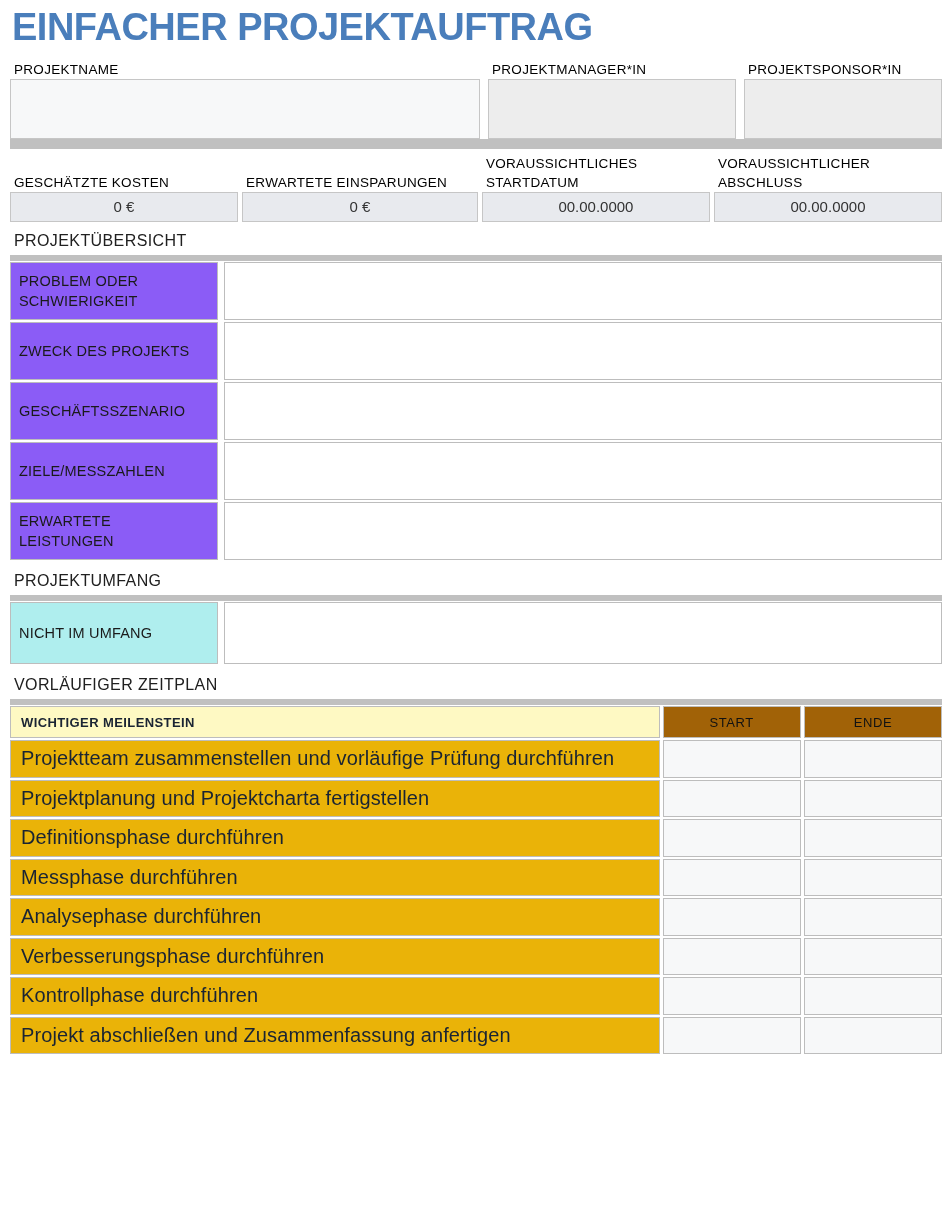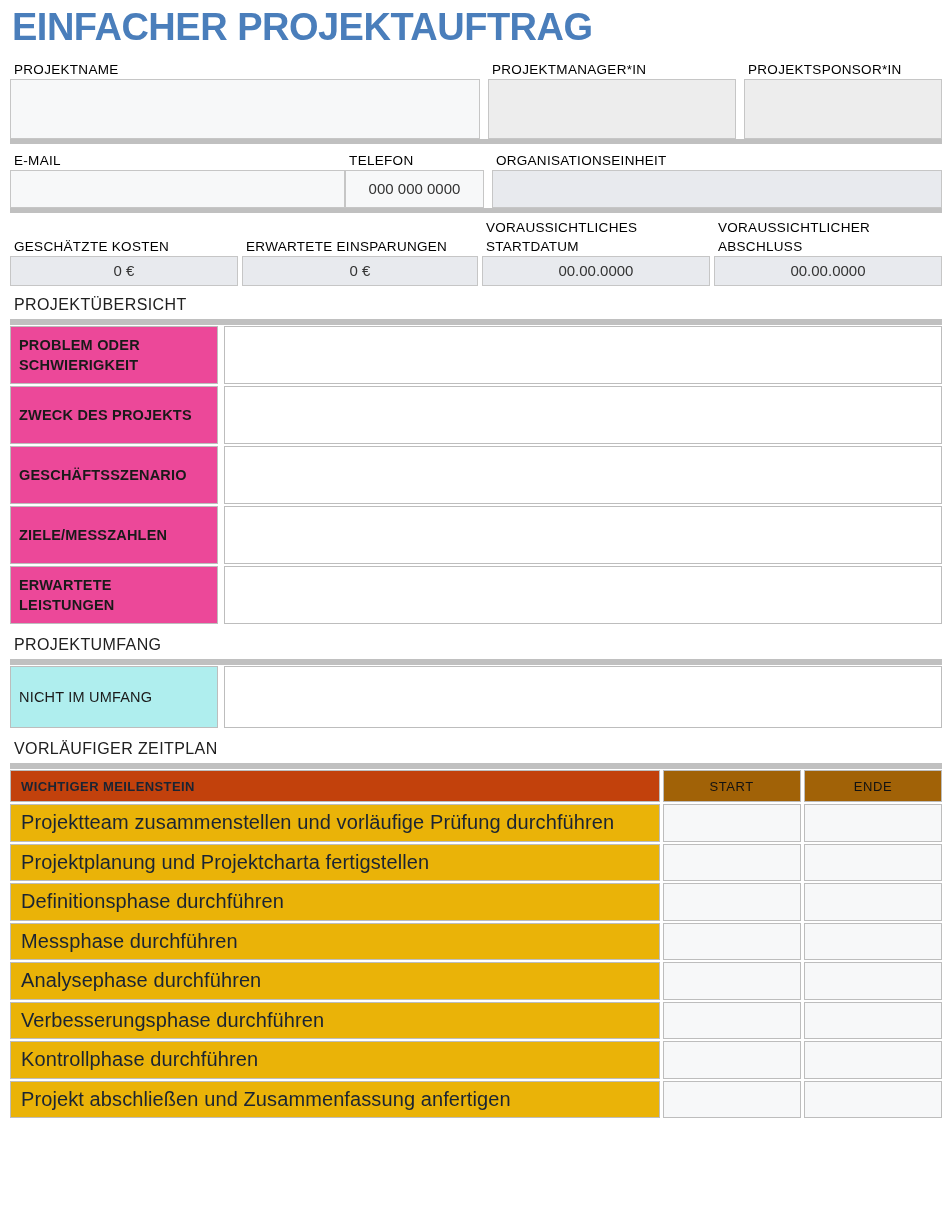--- a/index.html
+++ b/index.html
@@ -114,21 +114,21 @@
     width: 208px;
     border: 1px solid #bdbdbd;
     padding: 8px 8px;
     font-size: 14.5px;
     color: #1a1a1a;
     line-height: 20px;
     letter-spacing: 0.2px;
     display: flex;
     align-items: center;
   }
-  .kv-key.yellow { background: #ec4899; font-weight: bold; }
+  .kv-key.yellow { background: #8b5cf6; }
   .kv-key.cyan   { background: #AFEEEE; }
   .kv-val {
     flex: 1;
     margin-left: 6px;
     border: 1px solid #bdbdbd;
     background: #ffffff;
   }
   .h62  { height: 58px; }
   .h66  { height: 62px; }
 
@@ -140,21 +140,21 @@
     border: 1px solid #bdbdbd;
     background: #eab308;
     font-size: 20px;
     color: #1a2433;
     padding: 0 10px;
     display: flex;
     align-items: center;
     letter-spacing: 0.1px;
   }
   .tl-head .tl-name {
-    background: #c2410c;
+    background: #fef9c3;
     font-weight: bold;
     font-size: 13px;
     letter-spacing: 0.4px;
   }
   .tl-cell {
     width: 140px;
     margin-left: 3px;
     border: 1px solid #bdbdbd;
     background: #f7f8f9;
   }
@@ -187,34 +187,20 @@
       <div class="fld-label center">PROJEKTMANAGER*IN</div>
       <div class="box grey field"></div>
     </div>
     <div class="c c3">
       <div class="fld-label center">PROJEKTSPONSOR*IN</div>
       <div class="box grey field"></div>
     </div>
   </div>
   <div class="sep"></div>
 
-  <div class="row2">
-    <div class="c1">
-      <div class="fld-label">E-MAIL</div>
-      <div class="box field"></div>
-    </div>
-    <div class="c2">
-      <div class="fld-label center">TELEFON</div>
-      <div class="box field val">000 000 0000</div>
-    </div>
-    <div class="c3">
-      <div class="fld-label">ORGANISATIONSEINHEIT</div>
-      <div class="box grey2 field"></div>
-    </div>
-  </div>
   <div class="sep"></div>
 
   <div class="row3">
     <div class="c1">
       <div class="fld-label center lbl2">GESCHÄTZTE KOSTEN</div>
       <div class="box grey2 field val">0 €</div>
     </div>
     <div class="c2">
       <div class="fld-label center lbl2">ERWARTETE EINSPARUNGEN</div>
       <div class="box grey2 field val">0 €</div>

